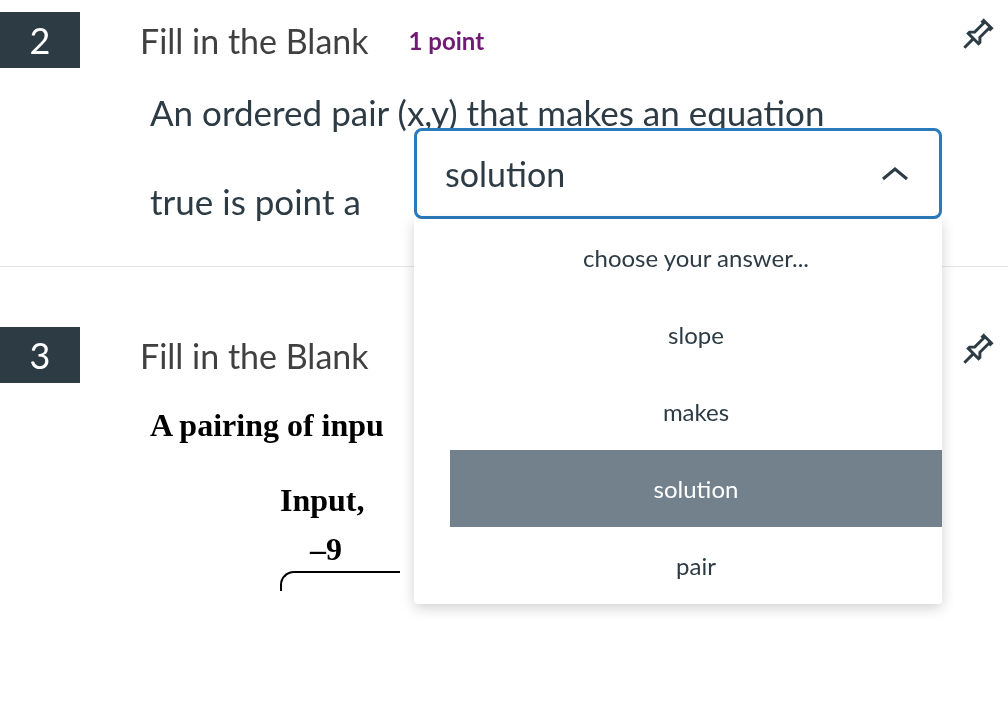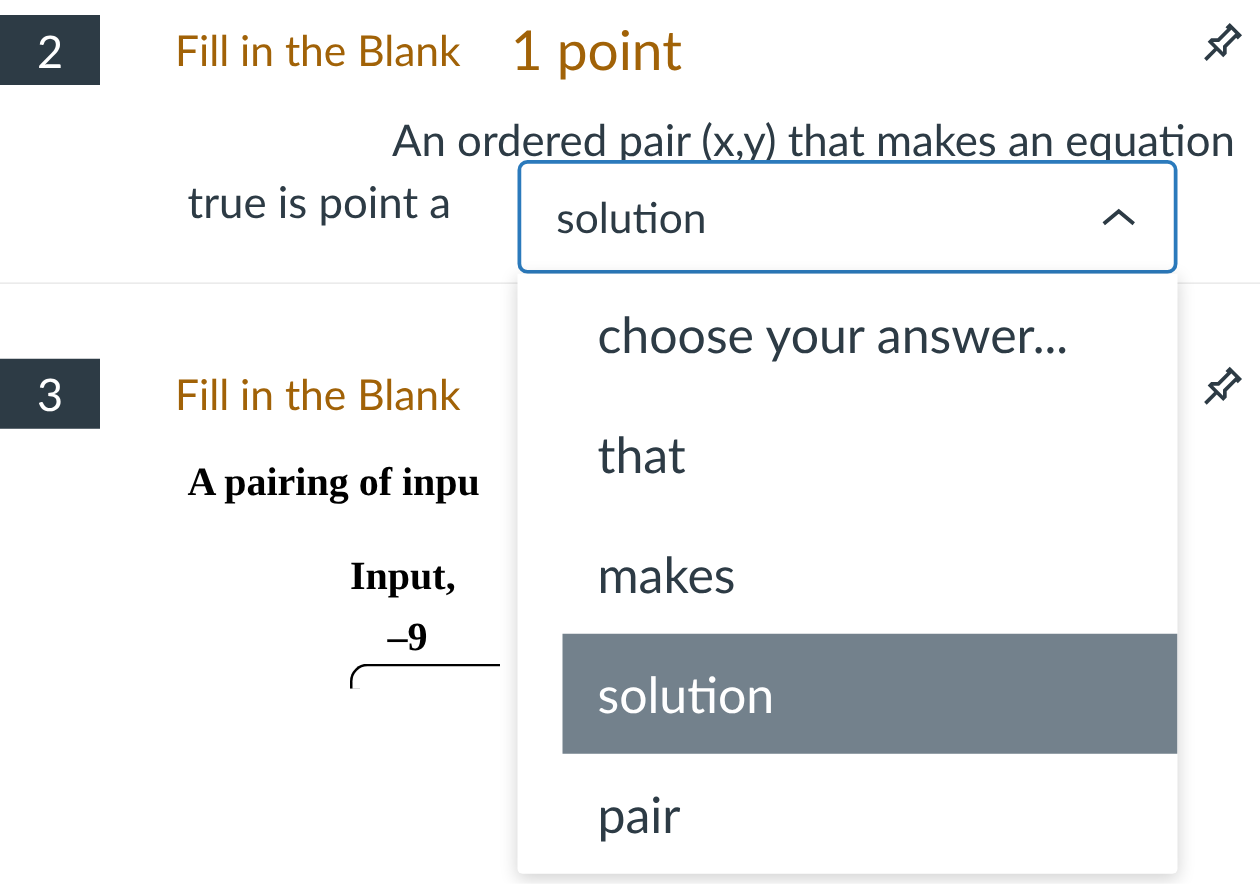--- a/index.html
+++ b/index.html
@@ -29,43 +29,43 @@
       height: 56px;
       display: flex;
       align-items: center;
       justify-content: center;
       font-size: 36px;
       font-weight: 400;
       margin-right: 60px;
       flex-shrink: 0;
     }
     .q-type {
-      color: #a16207;
+      color: #404040;
       font-size: 34px;
       font-weight: 400;
       margin-right: 40px;
     }
     .q-points {
-      color: #a16207;
-      font-size: 44px;
-      font-weight: 400;
+      color: #701a75;
+      font-size: 24px;
+      font-weight: 700;
     }
     .pin-icon-wrap {
       position: absolute;
       right: 10px;
       top: 14px;
     }
     .q-body {
       padding: 0 20px 40px 150px;
       font-size: 35px;
       color: #2d3b45;
       line-height: 1.4;
     }
     .q-body-line1 {
-      text-align: right;
+      margin-bottom: 40px;
     }
     .inline-blank {
       display: inline-block;
     }
     .q3 .q-body {
       font-family: "Times New Roman", Times, serif;
       font-size: 32px;
       color: #000;
     }
     .q3 .q-body-label {
@@ -91,20 +91,21 @@
       border-top-left-radius: 14px;
     }
 
     
     .dropdown {
       position: absolute;
       top: 128px;
       left: 414px;
       width: 528px;
       z-index: 100;
+      text-align: center;
     }
     .dropdown-trigger {
       border: 3px solid #2b7abc;
       border-radius: 8px;
       background: #fff;
       display: flex;
       align-items: center;
       justify-content: space-between;
       padding: 22px 28px 22px 28px;
       font-size: 34px;
@@ -112,21 +113,21 @@
       cursor: pointer;
     }
     .dropdown-menu {
       background: #fff;
       box-shadow: 0 4px 14px rgba(0,0,0,0.18);
       border-radius: 0 0 4px 4px;
       overflow: hidden;
     }
     .dropdown-item {
       padding: 24px 28px;
-      font-size: 40px;
+      font-size: 24px;
       color: #2d3b45;
       cursor: pointer;
       margin-left: 36px;
     }
     .dropdown-item.selected {
       background: #73818c;
       color: #fff;
     }
 
     svg { display: block; }
@@ -184,18 +185,18 @@
 
 <div class="dropdown">
   <div class="dropdown-trigger">
     <span>solution</span>
     <svg width="32" height="20" viewBox="0 0 32 20" fill="none" stroke="#2d3b45" stroke-width="3">
       <polyline points="4,15 16,5 28,15"></polyline>
     </svg>
   </div>
   <div class="dropdown-menu">
     <div class="dropdown-item">choose your answer...</div>
-    <div class="dropdown-item">that</div>
+    <div class="dropdown-item">slope</div>
     <div class="dropdown-item">makes</div>
     <div class="dropdown-item selected">solution</div>
     <div class="dropdown-item">pair</div>
   </div>
 </div>
 
 </body></html>

